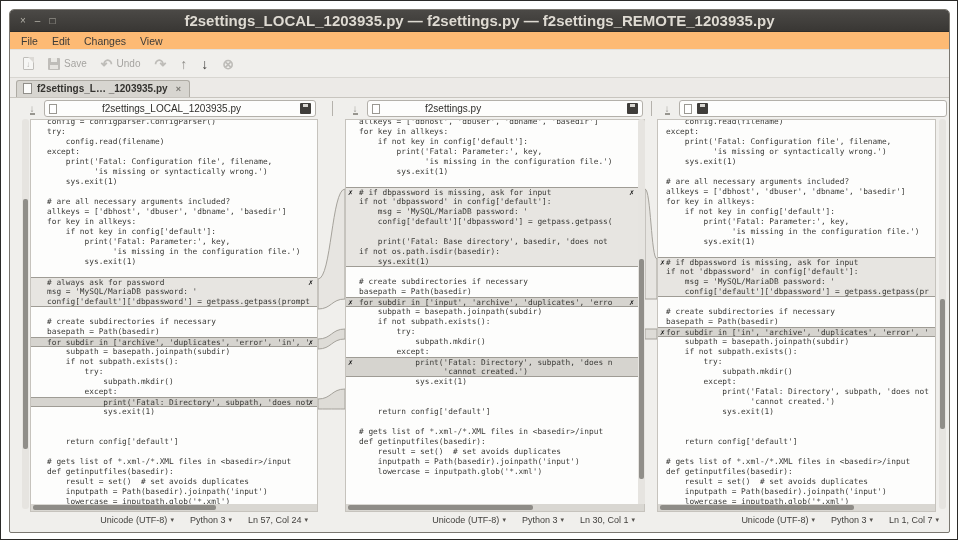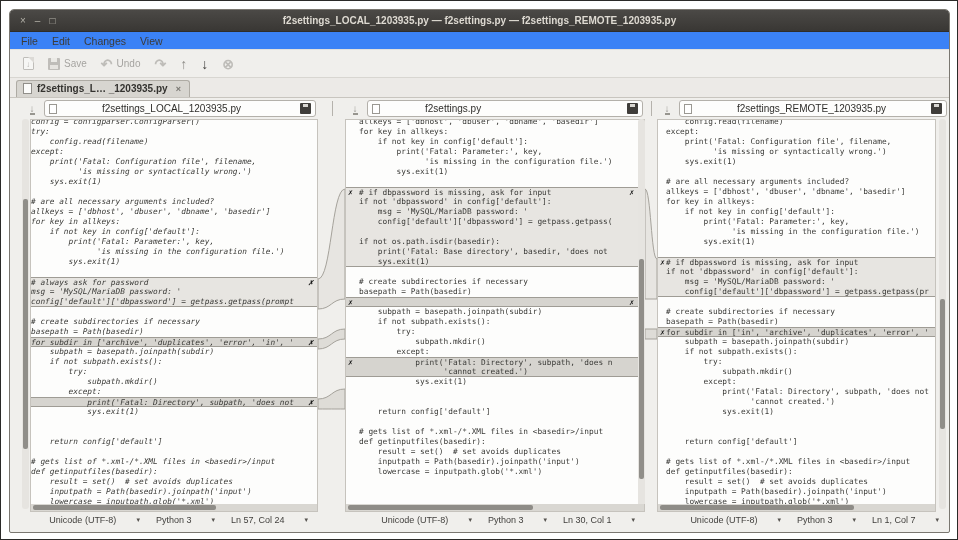--- a/index.html
+++ b/index.html
@@ -4,24 +4,24 @@
 <style>
   * { margin:0; padding:0; box-sizing:border-box; }
   html,body { width:958px; height:540px; background:#ffffff; font-family:"Liberation Sans", sans-serif; overflow:hidden; }
   .screen { position:relative; width:958px; height:540px; background:#fff; border:1px solid #2b2a28; }
   .window { position:absolute; left:8px; top:8px; width:941px; height:524px; background:#f0efec; border:1px solid #7a7770; border-radius:5px 5px 2px 2px; overflow:hidden; }
 
   
   .titlebar { height:22px; background:linear-gradient(#4b4946,#393734); display:flex; align-items:center; position:relative; border-bottom:1px solid #2e2d2a; }
   .win-controls { display:flex; gap:9px; margin-left:10px; }
   .win-controls span { color:#b3b0a8; font-size:10px; line-height:10px; cursor:default; }
-  .title-text { position:absolute; left:0; right:0; text-align:center; color:#dedad2; font-size:10px; font-weight:bold; }
-
-  
-  .menubar { height:18px; background:#3b82f6; display:flex; align-items:center; padding-left:4px; border-bottom:1px solid #e3e1dd; }
+  .title-text { position:absolute; left:0; right:0; text-align:center; color:#dedad2; font-size:15px; font-weight:bold; }
+
+  
+  .menubar { height:18px; background:#fdba74; display:flex; align-items:center; padding-left:4px; border-bottom:1px solid #e3e1dd; }
   .menubar span { font-size:10.5px; color:#3c3b38; padding:2px 7px; cursor:default; }
 
   
   .toolbar { height:28px; background:#f0efec; display:flex; align-items:center; gap:4px; padding-left:8px; border-bottom:1px solid #d8d6d1; }
   .tbtn { display:flex; align-items:center; gap:4px; border:none; background:transparent; padding:2px 5px; font-family:inherit; cursor:default; }
   .tbtn .tlabel { font-size:10px; color:#5a5854; }
   .tbtn.disabled { opacity:.5; }
   .glyph { font-size:14px; line-height:14px; color:#7b7974; font-weight:bold; }
   .glyph.dark { color:#45433f; }
   .glyph.mid { color:#8d8b86; }
@@ -53,21 +53,21 @@
   .file-entry .doc-sm { width:8px; height:10px; background:#fff; border:1px solid #9a9892; flex:none; }
   .fname { flex:1; font-size:10px; color:#2f2e2b; white-space:nowrap; overflow:hidden;padding-left:40px; }
   .floppy-dark { flex:none; width:11px; height:11px; background:#3f3d3a; border-radius:1px; position:relative; }
   .floppy-dark::before { content:""; position:absolute; left:3px; top:1px; width:5px; height:3px; background:#d8d6d1; }
 
   .code { position:relative; height:390px; background:#fdfdfc; border:1px solid #c6c3bd; border-bottom:none; overflow:hidden; font-family:"DejaVu Sans Mono", monospace; font-size:7.8px; }
   .pane-left .code { margin-left:8px; }
   .pane-right .code { margin-right:13px; }
   .code-inner { margin-top:-3px; }
   .cl { position:relative; height:10px; line-height:10px; white-space:pre; color:#3a3a37; padding-left:14px; }
-  .pane-left .cl { padding-left:0;font-style:italic; }
+  .pane-left .cl { padding-left:16px; }
   .pane-middle .cl { padding-left:13px; }
   .pane-right .cl { padding-left:8px; }
   .cl.hl-chunk { background:#e7e5e1; }
   .cl.hl-change { background:#d6d4cf; }
   .cl.hl-first { border-top:1px solid #9f9c95; }
   .cl.hl-last { border-bottom:1px solid #9f9c95; }
   .xbtn { position:absolute; top:0; font-size:8px; font-weight:bold; color:#141414; line-height:10px; cursor:default; }
   .xbtn.xl { left:2px; }
   .xbtn.xr { right:4px; }
   .pane-middle .xbtn.xr { right:10px; }
@@ -77,21 +77,21 @@
   .pane-middle .vscroll { right:0; }
   .pane-right .vscroll { right:3px; }
   .vthumb { position:absolute; left:1px; width:5px; background:#908e89; border-radius:2px; }
 
   .hscroll { height:8px; background:#d9d7d2; position:relative; border:1px solid #c6c3bd; border-top:none; }
   .pane-left .hscroll { margin-left:8px; }
   .pane-right .hscroll { margin-right:13px; }
   .hthumb { position:absolute; top:1px; height:5px; background:#8e8c87; border-radius:2px; }
 
   .pane-status { height:16px; display:flex; align-items:center; justify-content:flex-end; gap:16px; padding-right:10px; background:#f0efec; }
-  .st { display:flex; align-items:center; gap:20px; font-size:9px; color:#403f3c; cursor:default; }
+  .st { display:flex; align-items:center; gap:3px; font-size:9px; color:#403f3c; cursor:default; }
   .st .caret { font-size:7px; color:#55534f; }
 
   .gap { position:relative; }
   .gap1 { width:27px; }
   .gap2 { width:12px; }
   .gap::before { content:""; position:absolute; left:50%; top:2px; height:15px; border-left:1px solid #b5b2ac; }
   .gap svg { position:absolute; left:0; top:20px; }
 </style>
 </head>
 <body>
@@ -251,27 +251,27 @@
               <div class="cl"><span>    if not key in config['default']:</span></div>
               <div class="cl"><span>        print('Fatal: Parameter:', key,</span></div>
               <div class="cl"><span>              'is missing in the configuration file.')</span></div>
               <div class="cl"><span>        sys.exit(1)</span></div>
               <div class="cl"><span></span></div>
               <div class="cl hl-chunk hl-first"><span># if dbpassword is missing, ask for input</span><span class="xbtn xl">✗</span><span class="xbtn xr">✗</span></div>
               <div class="cl hl-chunk"><span>if not 'dbpassword' in config['default']:</span></div>
               <div class="cl hl-chunk"><span>    msg = 'MySQL/MariaDB password: '</span></div>
               <div class="cl hl-chunk"><span>    config['default']['dbpassword'] = getpass.getpass(</span></div>
               <div class="cl hl-chunk"><span></span></div>
+              <div class="cl hl-chunk"><span>    print('Fatal: Base directory', basedir, 'does not</span></div>
               <div class="cl hl-chunk"><span>if not os.path.isdir(basedir):</span></div>
-              <div class="cl hl-chunk"><span>    print('Fatal: Base directory', basedir, 'does not</span></div>
               <div class="cl hl-chunk hl-last"><span>    sys.exit(1)</span></div>
               <div class="cl"><span></span></div>
               <div class="cl"><span># create subdirectories if necessary</span></div>
               <div class="cl"><span>basepath = Path(basedir)</span></div>
-              <div class="cl hl-change hl-first hl-last"><span class="xbtn xl">✗</span><span class="xbtn xr">✗</span></div>
+              <div class="cl hl-change hl-first hl-last"><span>for subdir in ['input', 'archive', 'duplicates', 'erro</span><span class="xbtn xl">✗</span><span class="xbtn xr">✗</span></div>
               <div class="cl"><span>    subpath = basepath.joinpath(subdir)</span></div>
               <div class="cl"><span>    if not subpath.exists():</span></div>
               <div class="cl"><span>        try:</span></div>
               <div class="cl"><span>            subpath.mkdir()</span></div>
               <div class="cl"><span>        except:</span></div>
               <div class="cl hl-change hl-first"><span>            print('Fatal: Directory', subpath, 'does n</span><span class="xbtn xl">✗</span></div>
               <div class="cl hl-change hl-last"><span>                  'cannot created.')</span></div>
               <div class="cl"><span>            sys.exit(1)</span></div>
               <div class="cl"><span></span></div>
               <div class="cl"><span></span></div>
@@ -311,21 +311,20 @@
         <path d="M0,70 C6,70 6,140 12,140 L12,180 L0,180 Z" fill="#e7e5e1" stroke="#a5a29b" stroke-width="1"></path>
         <path d="M0,210 L12,210 L12,220 L0,220 Z" fill="#dedcd7" stroke="#a5a29b" stroke-width="1"></path>
       </svg>
     </div>
 
     <div class="pane pane-right">
       <div class="pane-header">
         <span class="pane-save-btn"><i>↓</i></span>
         <div class="file-entry">
           <span class="doc-sm"></span>
-          <span class="fname">f2settings_REMOTE_1203935.py</span>
           <span class="floppy-dark"></span>
         </div>
       </div>
       <div class="code">
             <div class="code-inner">
               <div class="cl"><span>    config.read(filename)</span></div>
               <div class="cl"><span>except:</span></div>
               <div class="cl"><span>    print('Fatal: Configuration file', filename,</span></div>
               <div class="cl"><span>          'is missing or syntactically wrong.')</span></div>
               <div class="cl"><span>    sys.exit(1)</span></div>

